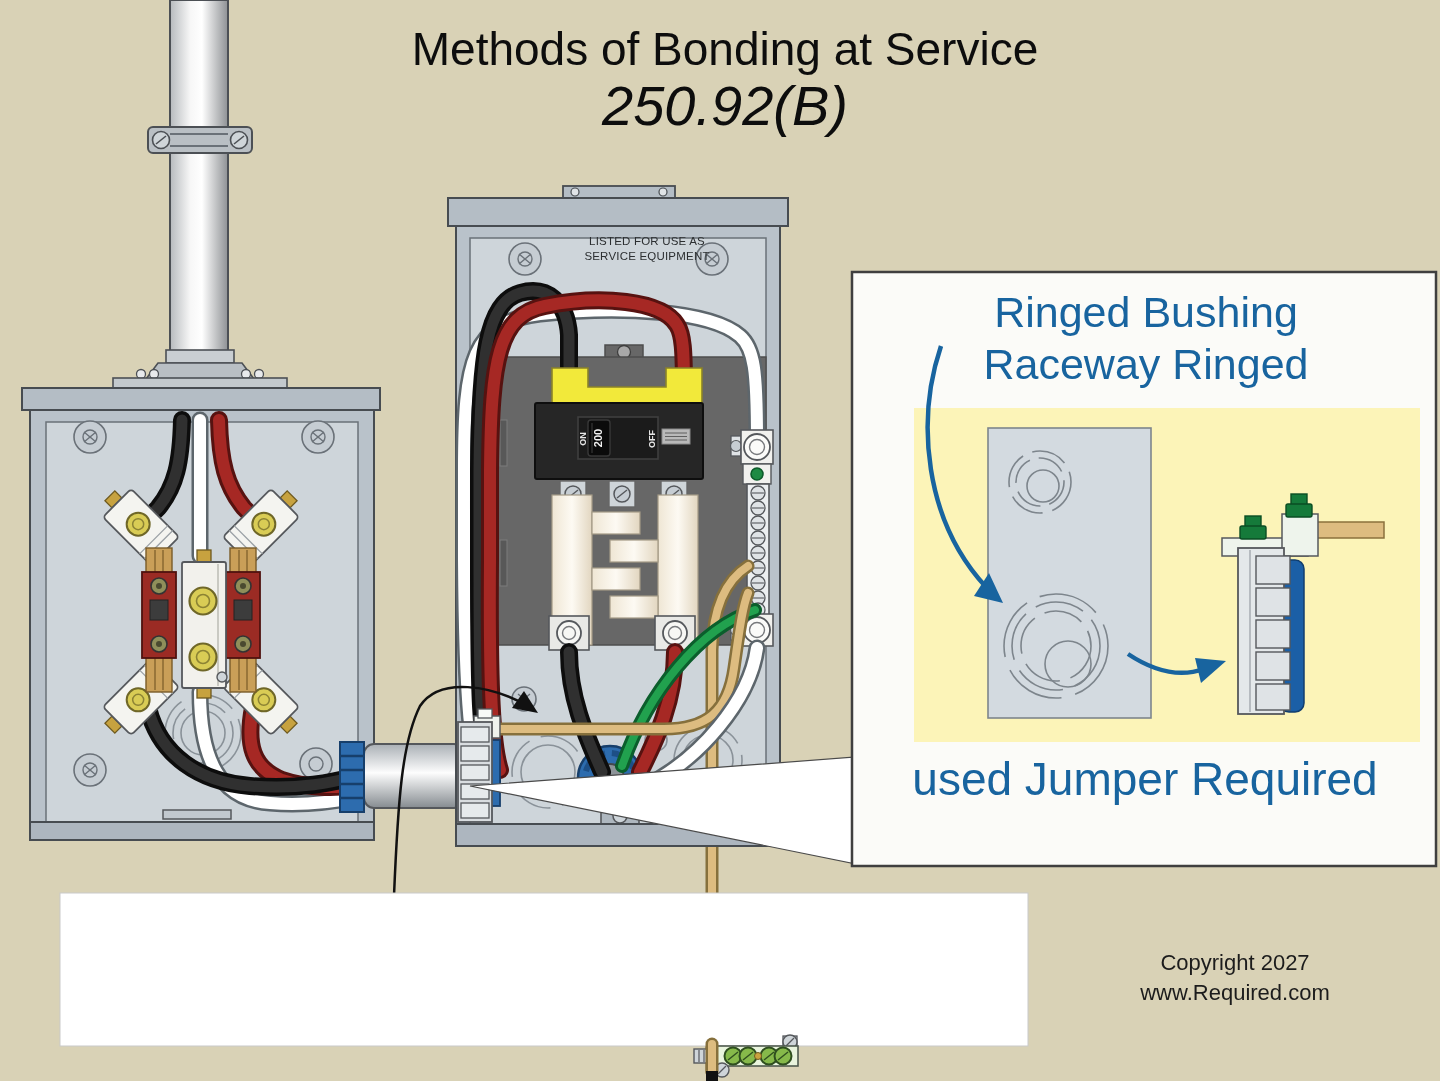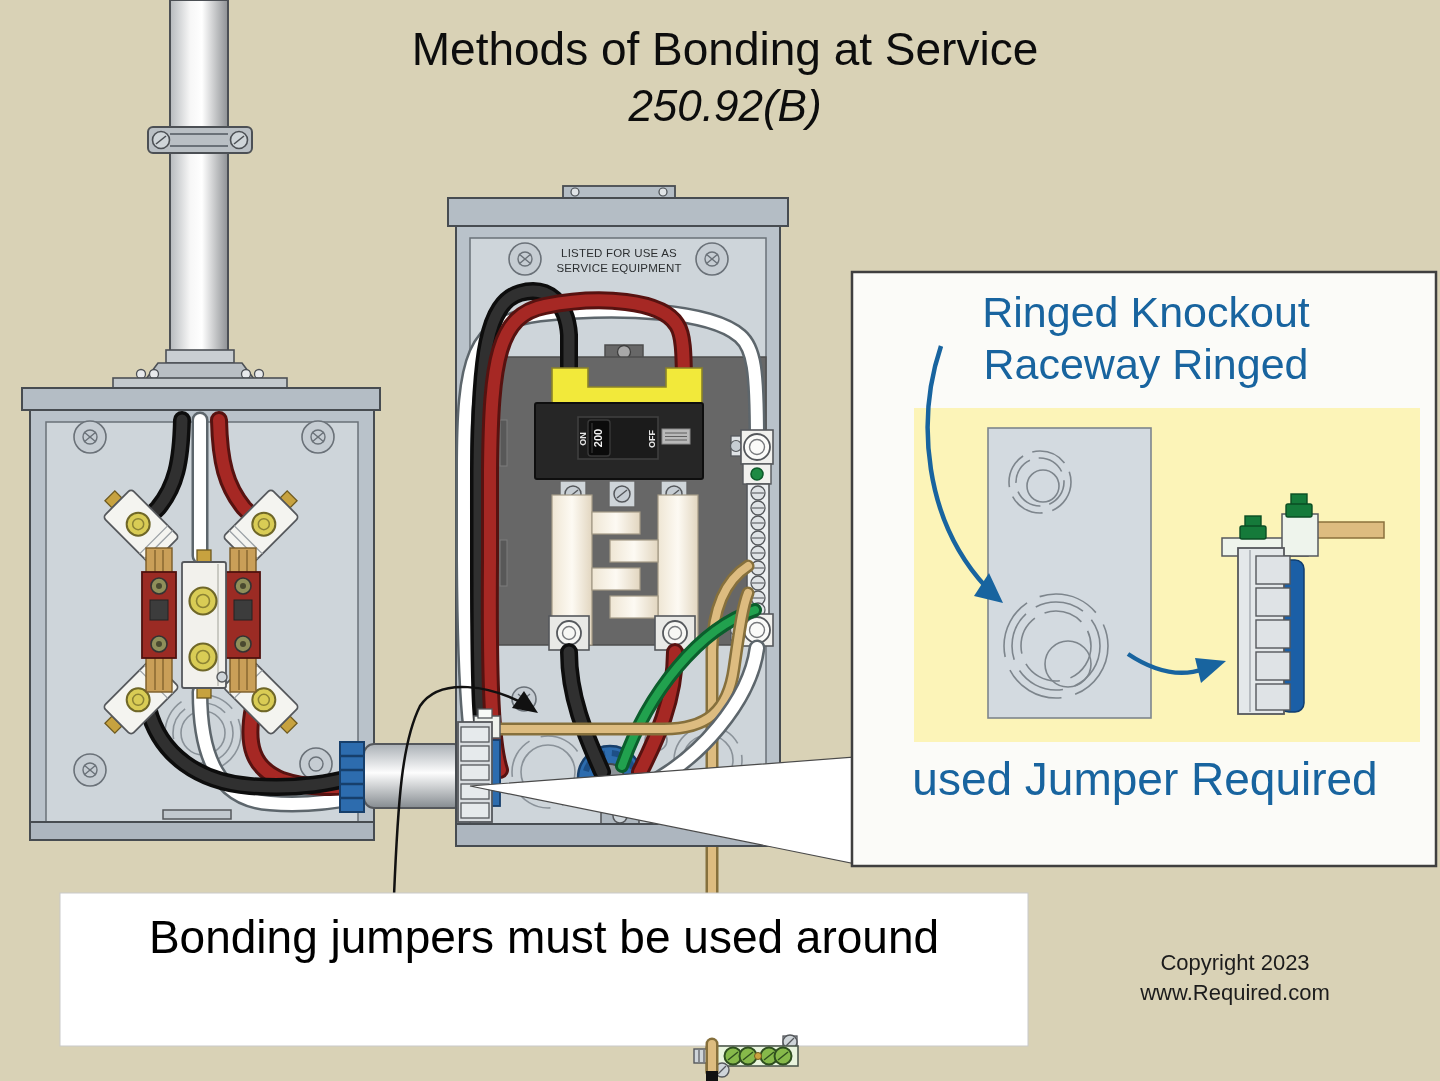--- a/index.html
+++ b/index.html
@@ -6,22 +6,22 @@
   #stage{
     position:relative;width:1440px;height:1081px;overflow:hidden;
     background:var(--bg,#d9d2b6);
     font-family:"Liberation Sans","DejaVu Sans",sans-serif;
     padding-left:16px;
   }
   #art{position:absolute;left:0;top:0;width:1440px;height:1081px;}
   .txt{position:absolute;color:#111;}
   .center{text-align:center;}
   .title-1{left:300px;top:20px;width:850px;font-size:46px;line-height:58px;color:#0d0d0d;}
-  .title-2{left:300px;top:78px;width:850px;font-size:44px;line-height:56px;font-style:italic;color:#0d0d0d;}
-  .listed{left:538px;top:234px;width:162px;font-size:11.5px;line-height:14.5px;color:#2c2f31;letter-spacing:.2px;margin-top:12px;}
+  .title-2{left:300px;top:78px;width:850px;font-size:56px;line-height:56px;font-style:italic;color:#0d0d0d;}
+  .listed{left:566px;top:234px;width:162px;font-size:11.5px;line-height:14.5px;color:#2c2f31;letter-spacing:.2px;}
   .rot{transform:translate(-50%,-50%) rotate(-90deg);transform-origin:center;white-space:nowrap;}
   .brk{position:absolute;color:#e6e6e6;font-weight:bold;}
   .brk-on{left:583px;top:439px;font-size:9px;}
   .brk-200{left:598px;top:438px;font-size:11px;color:#f2f2f2;}
   .brk-off{left:652px;top:439px;font-size:9px;}
   .inset-title{left:872px;top:286px;width:548px;font-size:43px;line-height:52px;color:var(--accent,#18649f);}
   .inset-cap{left:862px;top:752px;width:566px;font-size:46px;line-height:55px;color:var(--accent,#18649f);}
   .caption{left:62px;top:903px;width:964px;font-size:46px;line-height:68px;color:#000;}
   .copyright{left:1085px;top:948px;width:300px;font-size:22px;line-height:30px;color:#1c1c1c;}
 
@@ -501,29 +501,28 @@
 <div class="txt center listed">
   <div>LISTED FOR USE AS</div>
   <div>SERVICE EQUIPMENT</div>
 </div>
 
 <div class="brk brk-on rot">ON</div>
 <div class="brk brk-200 rot">200</div>
 <div class="brk brk-off rot">OFF</div>
 
 <div class="txt center inset-title">
-  <div>Ringed Knockout</div>
+  <div>Ringed Bushing</div>
   <div>Raceway Ringed</div>
 </div>
 <div class="txt center inset-cap">
   <div>used Jumper Required</div>
 </div>
 
 <div class="txt center caption">
-  <div>Bonding jumpers must be used around</div>
 </div>
 
 <div class="txt center copyright">
-  <div>Copyright 2023</div>
+  <div>Copyright 2027</div>
   <div>www.Required.com</div>
 </div>
 
 </div>
 
 </body></html>

